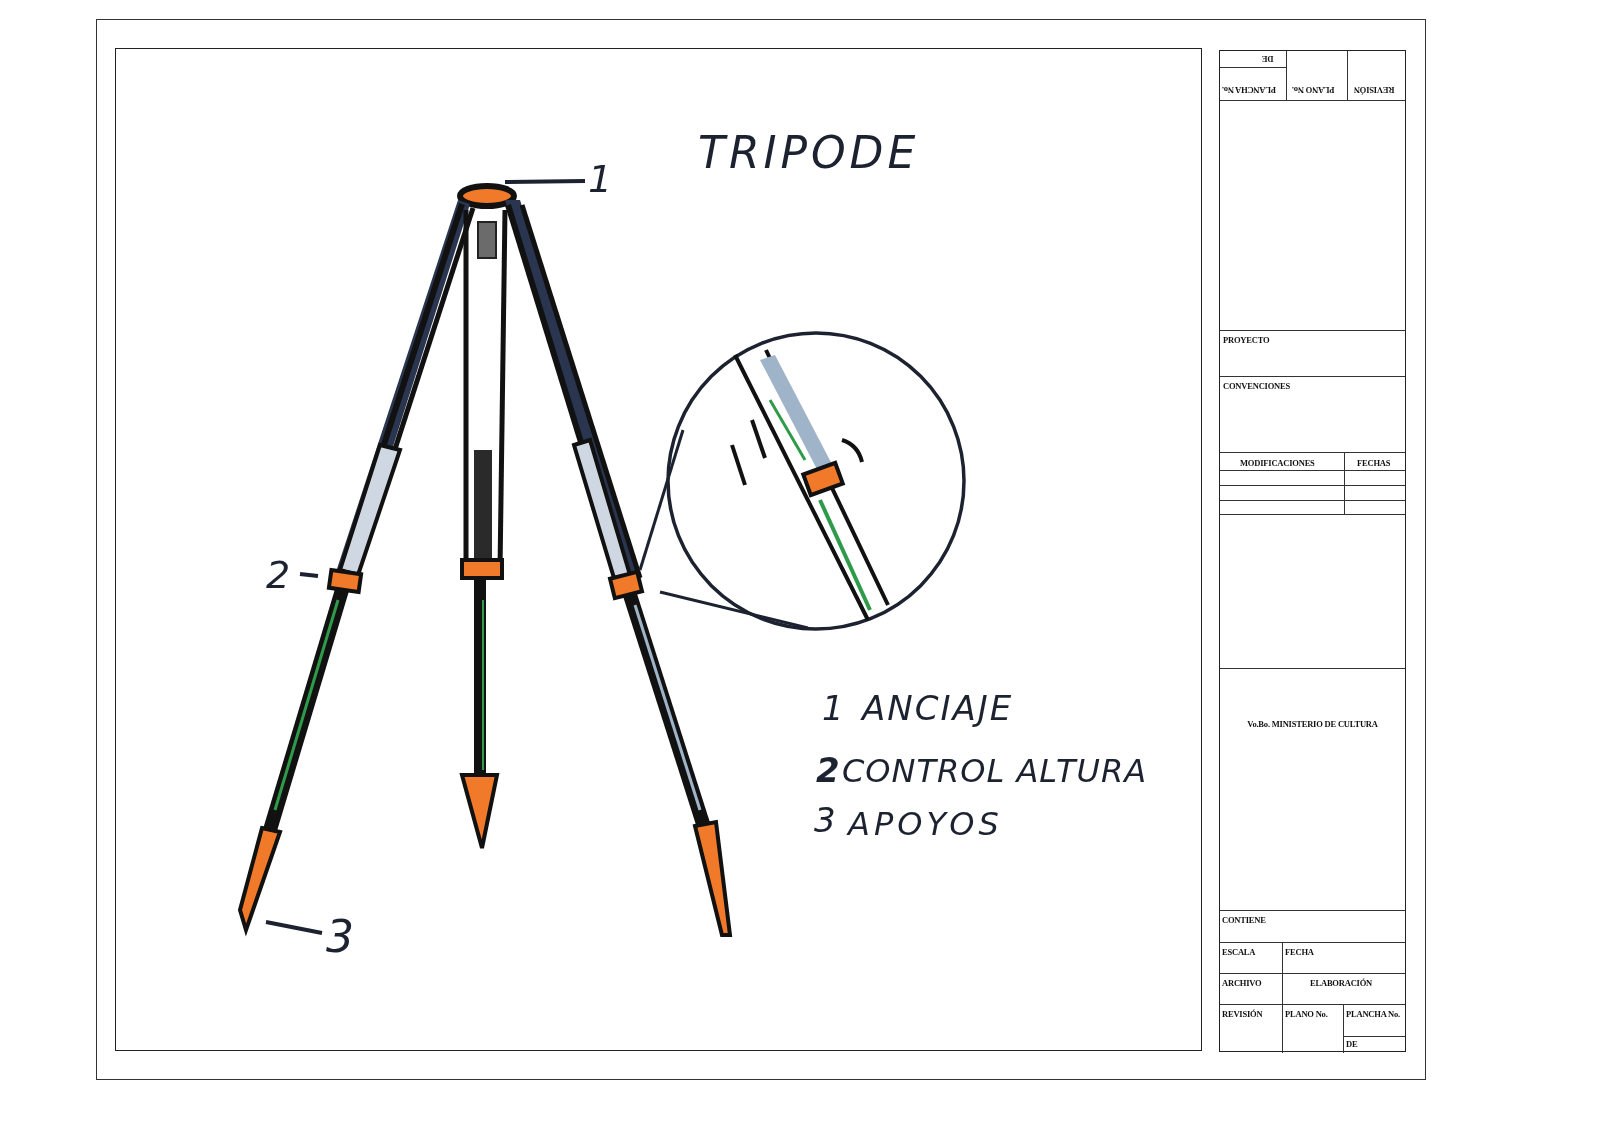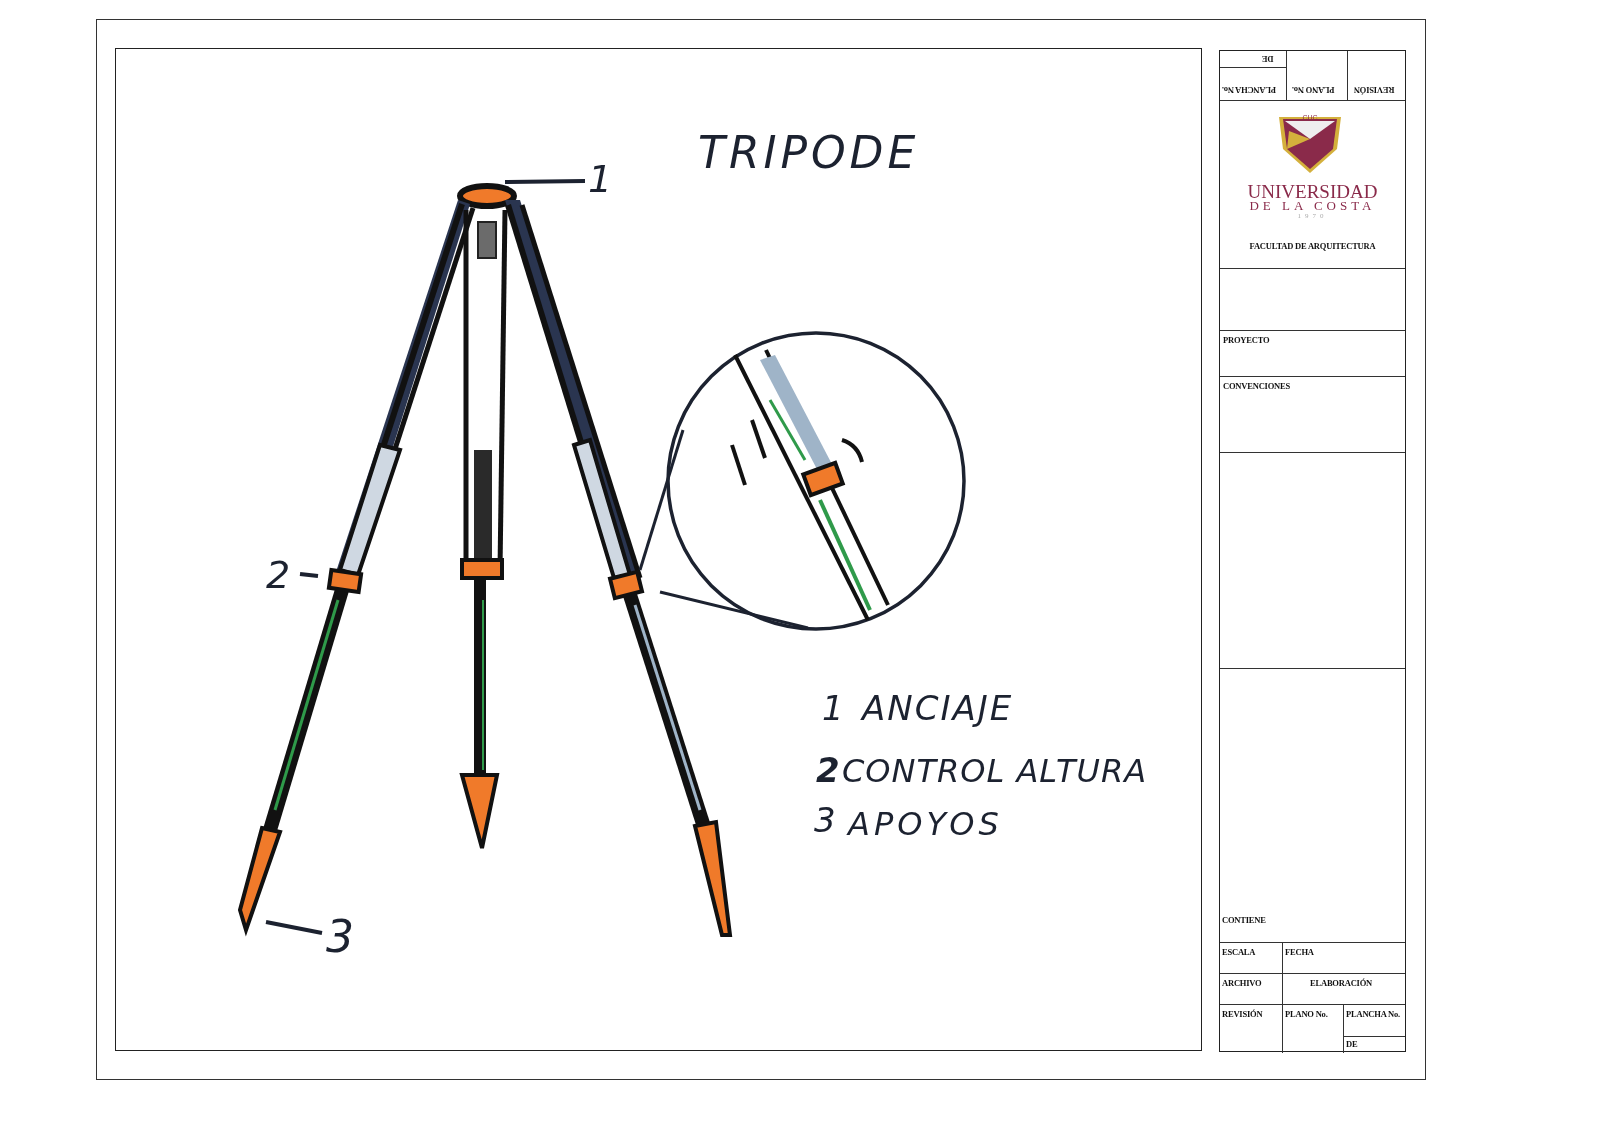--- a/index.html
+++ b/index.html
@@ -101,48 +101,46 @@
   <div class="tb-cell" style="top:0;height:50px;">
     <div class="vline" style="left:66px;"></div>
     <div class="vline" style="left:127px;"></div>
     <div style="position:absolute;left:0;top:16px;width:66px;border-top:1px solid #333;"></div>
     <span class="tb-label flip" style="left:2px;top:34px;">PLANCHA No.</span>
     <span class="tb-label flip" style="left:42px;top:3px;">DE</span>
     <span class="tb-label flip" style="left:72px;top:34px;">PLANO No.</span>
     <span class="tb-label flip" style="left:134px;top:34px;">REVISIÓN</span>
   </div>
 
-  <div class="tb-cell" style="top:50px;height:168px;">
-    <svg style="position:absolute;left:55px;top:8px;" width="70" height="66" viewBox="0 0 70 66">
-      <path d="M4 8 L66 8 L62 40 L35 64 L8 40 Z" fill="#d4b03c"></path>
-      <path d="M8 10 L62 10 L58 40 L35 60 L12 40 Z" fill="#8a2a4a"></path>
-      <path d="M10 12 L60 12 L35 30 Z" fill="#eee"></path>
-      <polygon points="35,30 12,40 14,22" fill="#d4b03c"></polygon>
-      <text x="35" y="11" font-size="7" fill="#8a2a4a" text-anchor="middle" font-family="Liberation Sans, sans-serif">CUC</text>
-    </svg>
-    <div class="uni-name" style="top:80px;font-size:19px;">UNIVERSIDAD</div>
-    <div class="uni-name" style="top:97px;font-size:13px;letter-spacing:4px;">DE LA COSTA</div>
-    <div class="uni-name" style="top:111px;font-size:7px;letter-spacing:4px;color:#aaa;">1970</div>
-    <div class="tb-label" style="left:0;width:100%;text-align:center;top:140px;">FACULTAD DE ARQUITECTURA</div>
-  </div>
 
   <div class="tb-cell" style="top:218px;height:62px;"></div>
 
   <div class="tb-cell" style="top:280px;height:46px;">
     <span class="tb-label" style="left:3px;top:4px;">PROYECTO</span>
   </div>
 
   <div class="tb-cell" style="top:326px;height:76px;">
     <span class="tb-label" style="left:3px;top:4px;">CONVENCIONES</span>
   </div>
 
+  <div class="tb-cell" style="top:402px;height:62px;">
+    <div class="vline" style="left:124px;"></div>
+    <span class="tb-label" style="left:20px;top:5px;">MODIFICACIONES</span>
+    <span class="tb-label" style="left:137px;top:5px;">FECHAS</span>
+    <div style="position:absolute;left:0;right:0;top:17px;border-top:1px solid #333;"></div>
+    <div style="position:absolute;left:0;right:0;top:32px;border-top:1px solid #333;"></div>
+    <div style="position:absolute;left:0;right:0;top:47px;border-top:1px solid #333;"></div>
+  </div>
 
   <div class="tb-cell" style="top:464px;height:154px;"></div>
 
 
+  <div class="tb-cell" style="top:664px;height:196px;">
+    <span class="tb-label" style="left:0;width:100%;text-align:center;top:4px;">Vo.Bo. MINISTERIO DE CULTURA</span>
+  </div>
 
   <div class="tb-cell" style="top:860px;height:32px;text-align:right;">
     <span class="tb-label" style="left:2px;top:4px;">CONTIENE</span>
   </div>
 
   <div class="tb-cell" style="top:892px;height:31px;">
     <div class="vline" style="left:62px;"></div>
     <span class="tb-label" style="left:2px;top:4px;">ESCALA</span>
     <span class="tb-label" style="left:65px;top:4px;">FECHA</span>
   </div>

